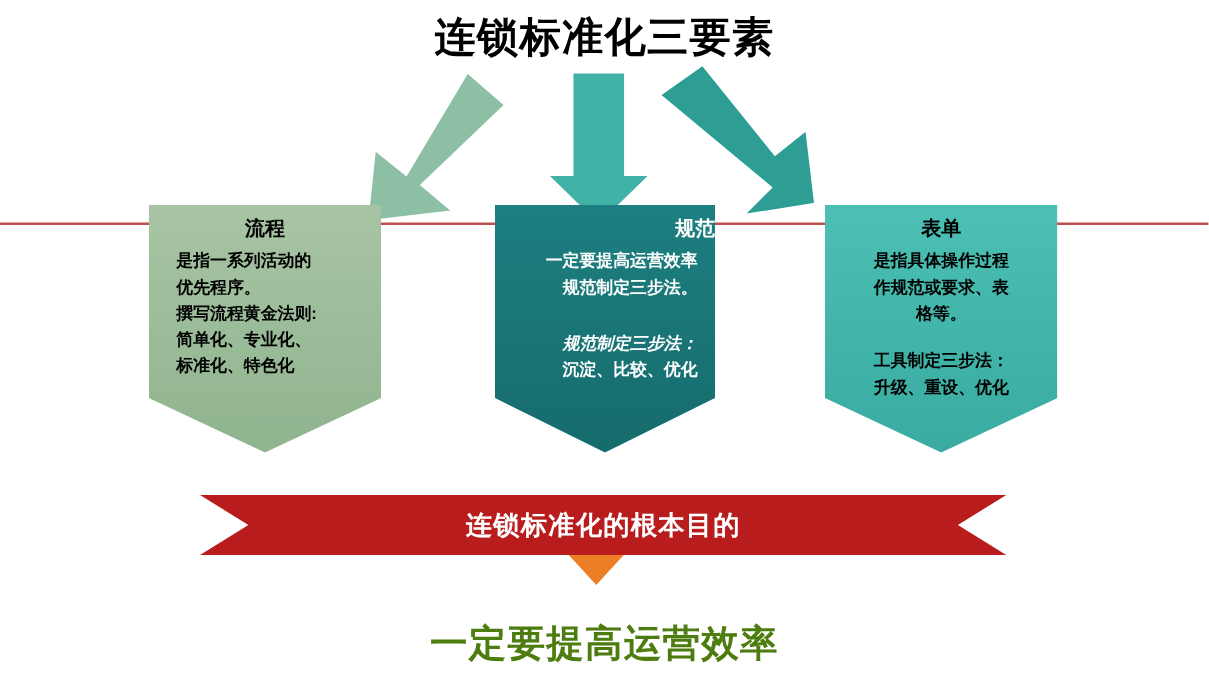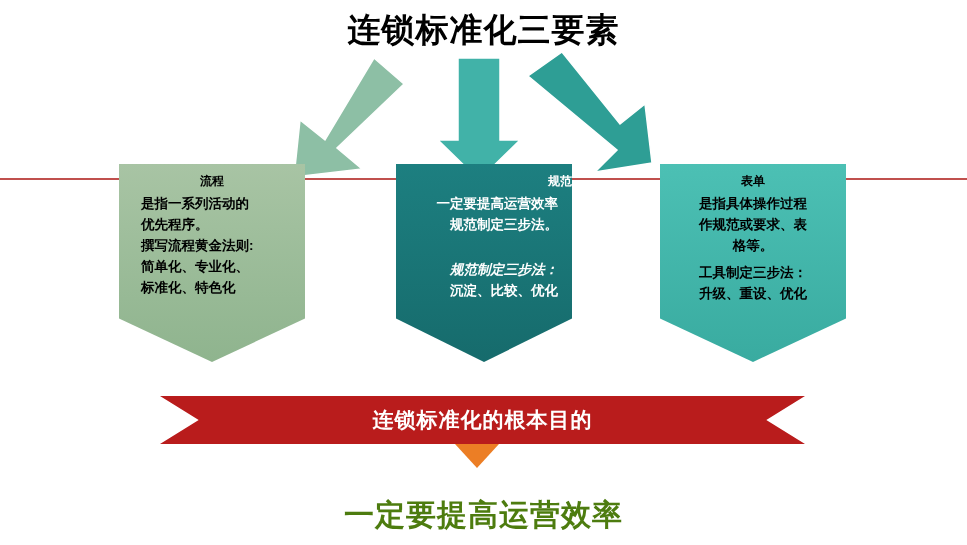--- a/index.html
+++ b/index.html
@@ -53,21 +53,21 @@
 
   
   .box {
     position: absolute;
     box-sizing: border-box;
     color: #000;
     text-align: center;
     padding-top: 10px;
   }
   .box .box-title {
-    font-size: 12px;
+    font-size: 16px;
     font-weight: bold;
     margin-bottom: 6px;
     line-height: 1.2;
   }
   .box .box-line {
     font-size: 13.5px;
     font-weight: bold;
     line-height: 1.55;
     padding: 0 14px;
   }
@@ -188,21 +188,21 @@
     <div class="box-line">规范制定三步法。</div>
     <div class="box-line" style="margin-top:24px;font-style:italic;">规范制定三步法：</div>
     <div class="box-line">沉淀、比较、优化</div>
   </div>
 
   <div class="box right-box">
     <div class="box-title">表单</div>
     <div class="box-line">是指具体操作过程</div>
     <div class="box-line">作规范或要求、表</div>
     <div class="box-line">格等。</div>
-    <div class="box-line" style="margin-top:6px;">工具制定三步法：</div>
+    <div class="box-line" style="margin-top:17px;">工具制定三步法：</div>
     <div class="box-line">升级、重设、优化</div>
   </div>
 
   <div class="banner">
     <span>连锁标准化的根本目的</span>
   </div>
   <div class="banner-arrow"></div>
 
   <div class="conclusion">一定要提高运营效率</div>
 

